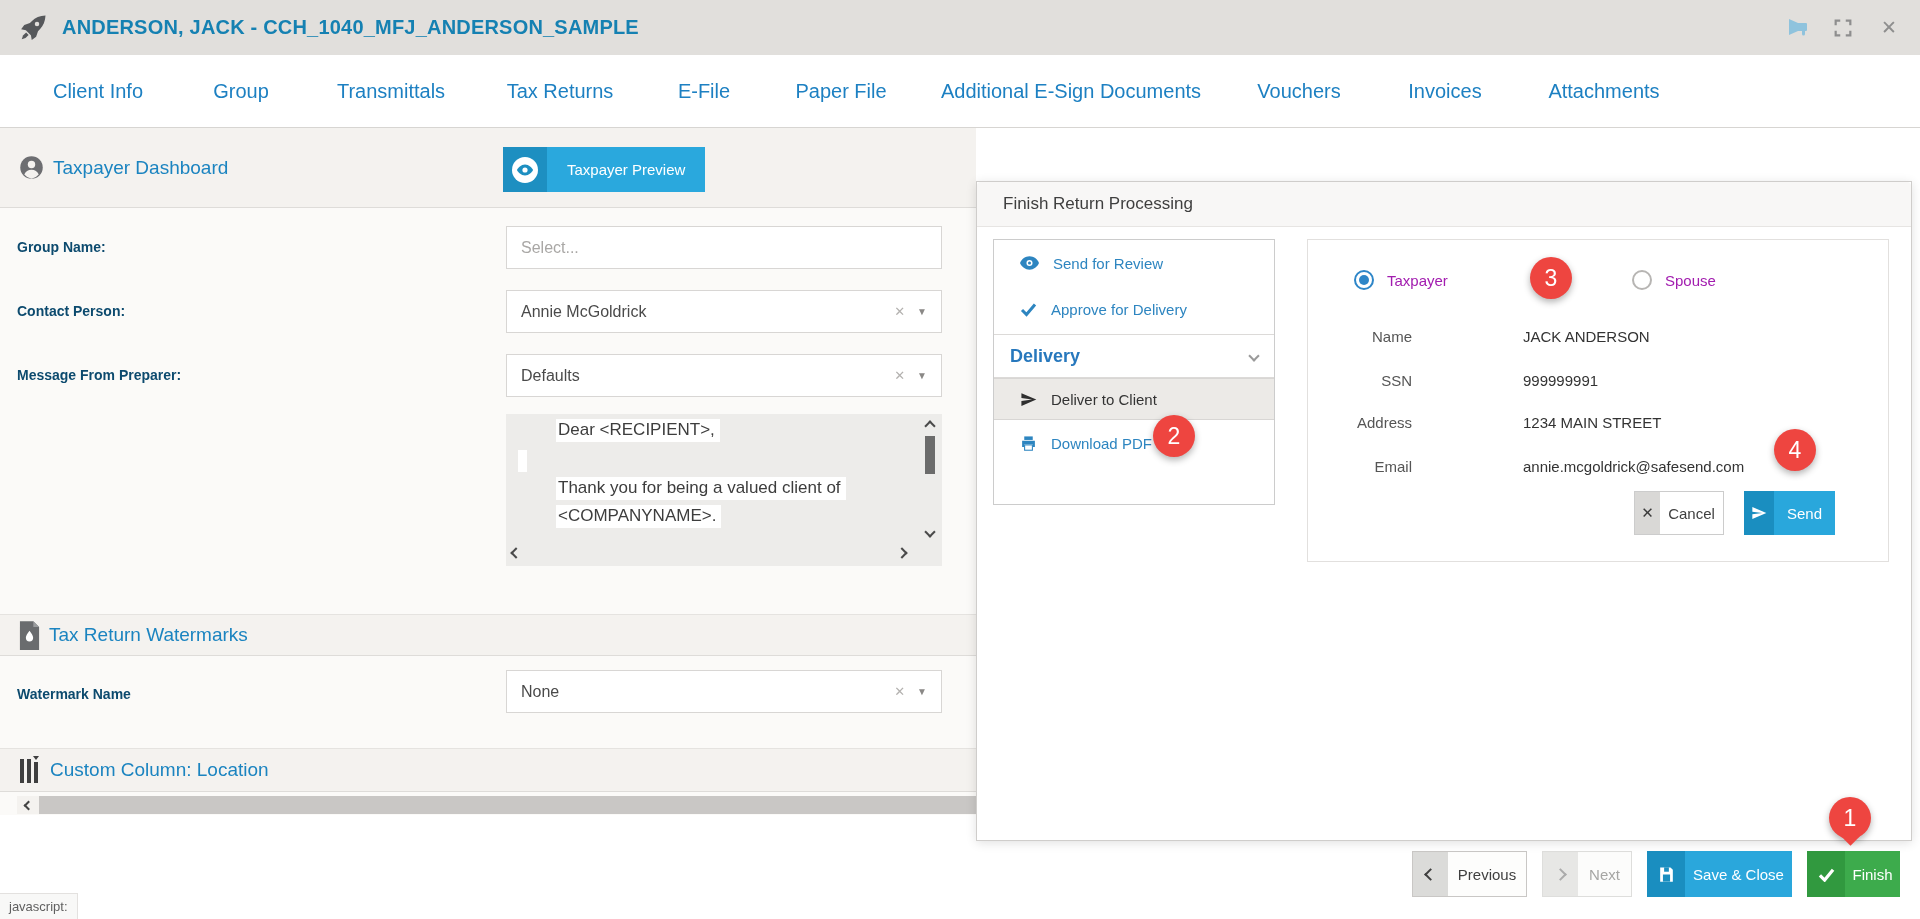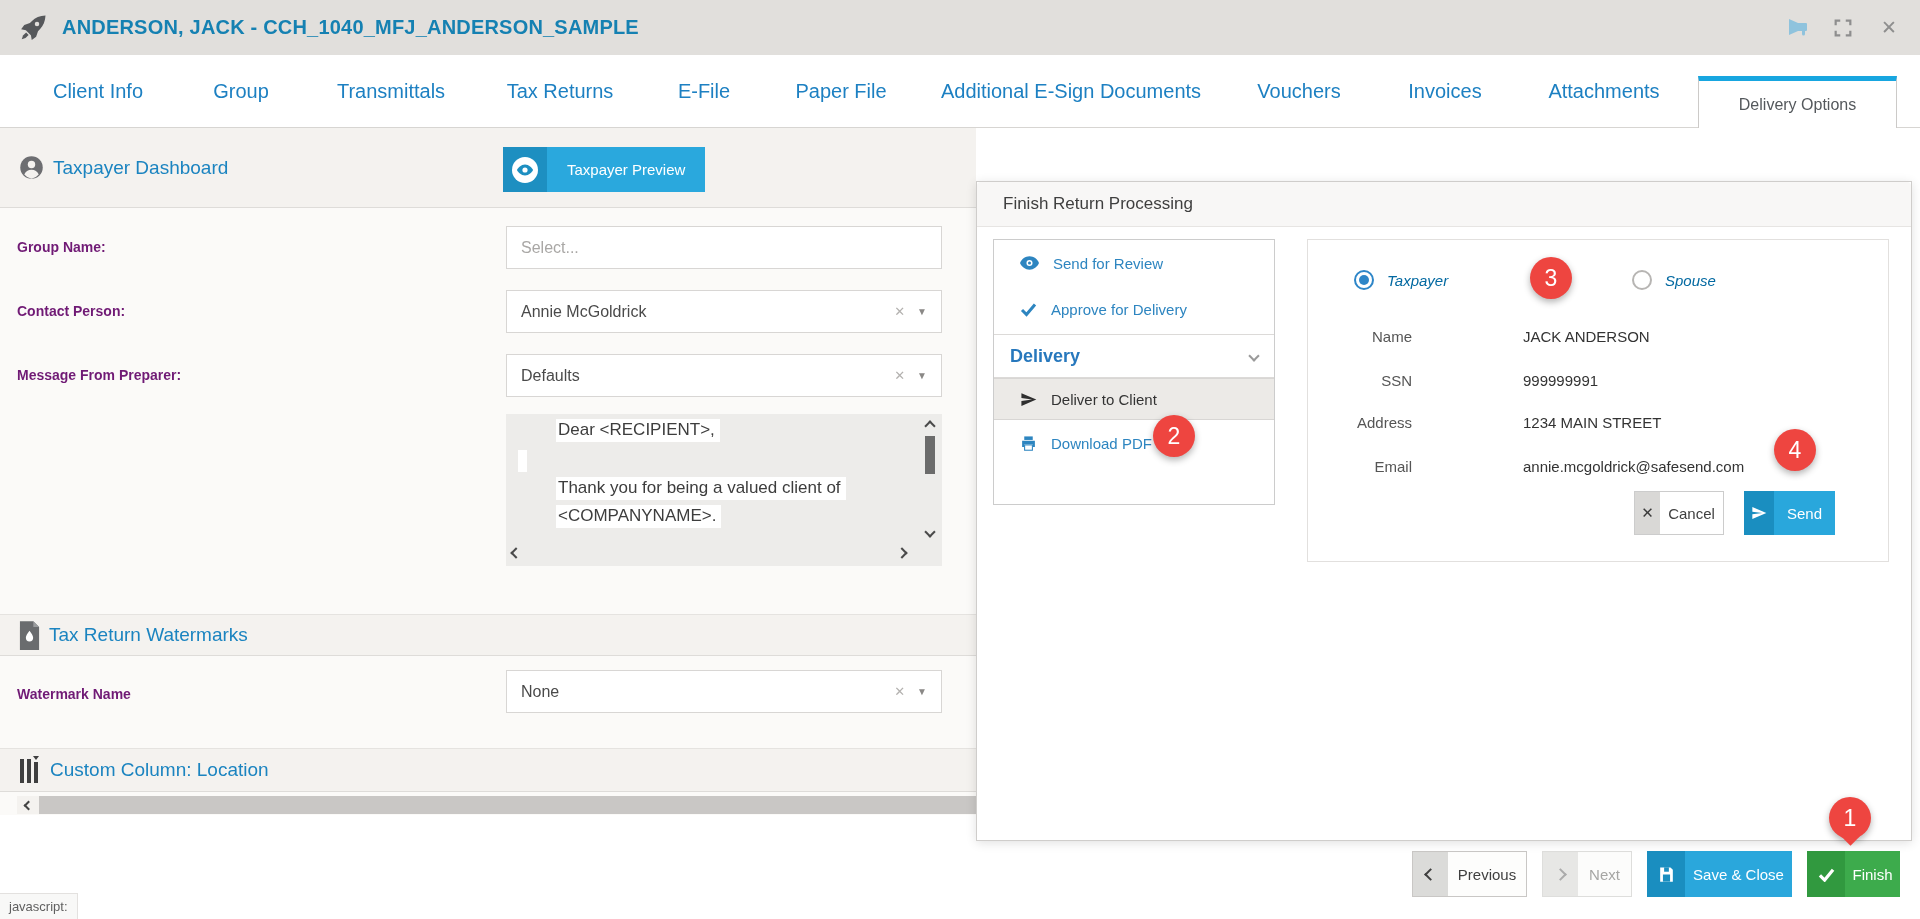--- a/index.html
+++ b/index.html
@@ -25,21 +25,21 @@
   #band-dash { top:0; height:80px; }
   #band-wm { top:486px; height:42px; border-top:1px solid #e5e3e0; }
   #band-cc { top:620px; height:44px; border-top:1px solid #e5e3e0; }
   .band .bicon { margin-left:18px; flex:0 0 auto; }
   .band .btitle { margin-left:8px; font-size:19px; color:#1b84c0; }
 
   .btn-preview { position:absolute; left:503px; top:19px; height:45px; display:flex; cursor:pointer; }
   .btn-preview .seg { width:44px; background:#1d8fc1; display:flex; align-items:center; justify-content:center; }
   .btn-preview .lbl { background:#2aa8dd; color:#fff; font-size:15px; display:flex; align-items:center; padding:0 20px; }
 
-  .fldlabel { position:absolute; left:17px; font-size:14px; font-weight:bold; color:#701a75; }
+  .fldlabel { position:absolute; left:17px; font-size:14px; font-weight:bold; color:#0c4a6e; }
   .select { position:absolute; left:506px; width:436px; height:43px; background:#fff; border:1px solid #d8d6d4; display:flex; align-items:center; cursor:pointer; }
   .select .val { margin-left:14px; font-size:16px; color:#4a4a4a; flex:1; }
   .select .val.ph { color:#a9a7a5; }
   .select .clr { font-size:13px; color:#b3b1af; margin-right:12px; cursor:pointer; }
   .select .caret { font-size:10px; color:#8a8886; margin-right:14px; }
 
   #msgbox { position:absolute; left:506px; top:286px; width:436px; height:152px; background:#edecea; overflow:hidden; }
   #msgbox .mline { position:absolute; left:10px; font-size:17px; color:#3d3d3d;margin-left:40px; }
   #msgbox .mline span { background:#fff; padding:1px 5px 3px 2px; }
   #msgbox .cursorblk { position:absolute; left:12px; top:322px; width:9px; height:22px; background:#fff; }
@@ -64,21 +64,21 @@
   .mitem .mi-lbl { margin-left:14px; font-size:15px; color:#2d85c0; }
   #mi-deliver { height:42px; background:#eceae7; border-top:1px solid #d8d6d4; border-bottom:1px solid #d8d6d4; }
   #mi-deliver .mi-lbl { color:#333; }
   #mh-ir { border-bottom:1px solid #dcdad8; }
   #mh-del { border-top:1px solid #dcdad8; border-bottom:1px solid #dcdad8; margin-top:2px; }
 
   #card { position:absolute; left:330px; top:57px; width:582px; height:323px; border:1px solid #e2e0de; background:#fff; }
   .radio { width:20px; height:20px; border-radius:50%; border:2px solid #2e86c8; position:relative; background:#fff; cursor:pointer; flex:0 0 auto; }
   .radio .dot { position:absolute; left:3px; top:3px; right:3px; bottom:3px; border-radius:50%; background:#2e86c8; }
   .radio.off { border-color:#b7b5b3; }
-  .rlabel { font-size:15px; color:#0369a1;font-style:italic; }
+  .rlabel { font-size:15px; color:#a21caf; }
   .crow { position:absolute; font-size:15px; }
   .clab { color:#555; text-align:right; position:absolute; width:104px; }
   .cval { color:#333; position:absolute; left:215px; white-space:nowrap; }
 
   .splitbtn { position:absolute; display:flex; cursor:pointer; }
   .splitbtn .seg { display:flex; align-items:center; justify-content:center; flex:0 0 auto; }
   .splitbtn .blabel { display:flex; align-items:center; justify-content:center; flex:1; font-size:15px; }
 
   #btn-cancel { left:326px; top:251px; width:90px; height:44px; border:1px solid #ccc; background:#fff; }
   #btn-cancel .seg { width:25px; background:#d9d8d6; color:#3a3a3a; font-size:15px; font-weight:bold; }
@@ -143,21 +143,20 @@
     <span class="tab" style="left:98px">Client Info</span>
     <span class="tab" style="left:241px">Group</span>
     <span class="tab" style="left:391px">Transmittals</span>
     <span class="tab" style="left:560px">Tax Returns</span>
     <span class="tab" style="left:704px">E-File</span>
     <span class="tab" style="left:841px">Paper File</span>
     <span class="tab" style="left:1071px">Additional E-Sign Documents</span>
     <span class="tab" style="left:1299px">Vouchers</span>
     <span class="tab" style="left:1445px">Invoices</span>
     <span class="tab" style="left:1604px">Attachments</span>
-    <div class="tab-active">Delivery Options</div>
   </nav>
 
   <section id="left">
 
     <div class="band" id="band-dash">
       <svg class="bicon" width="27" height="27" viewBox="0 0 24 24">
         <circle cx="12" cy="12" r="10" fill="#6d6e71"></circle>
         <circle cx="12" cy="9.3" r="3.3" fill="#f4f2ef"></circle>
         <path d="M5.6 18.3c1-2.9 3.4-4.3 6.4-4.3s5.4 1.4 6.4 4.3A9.9 9.9 0 0 1 12 22a9.9 9.9 0 0 1-6.4-3.7z" fill="#f4f2ef"></path>
       </svg>

